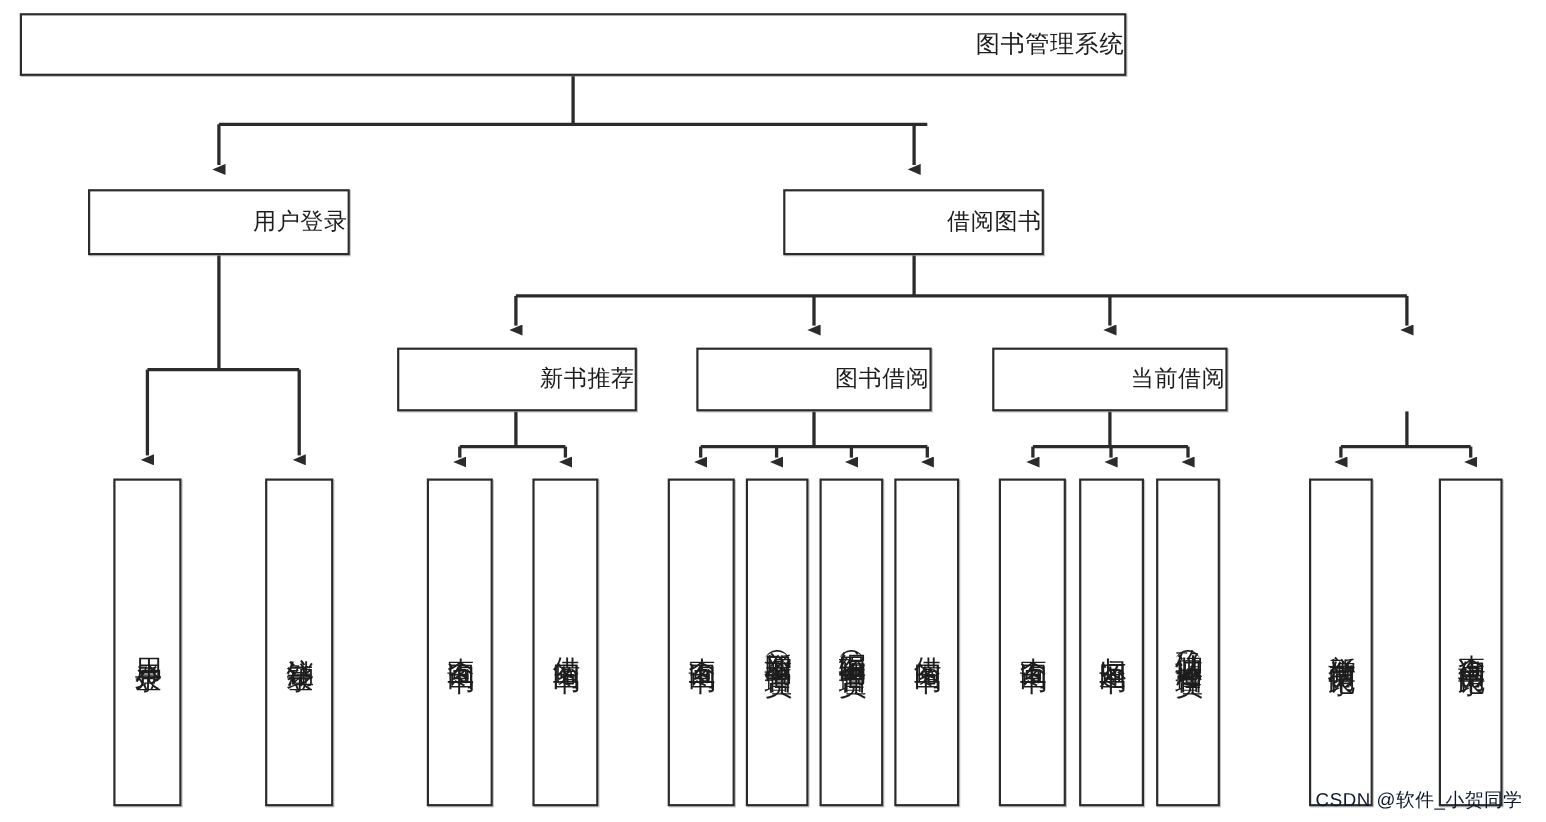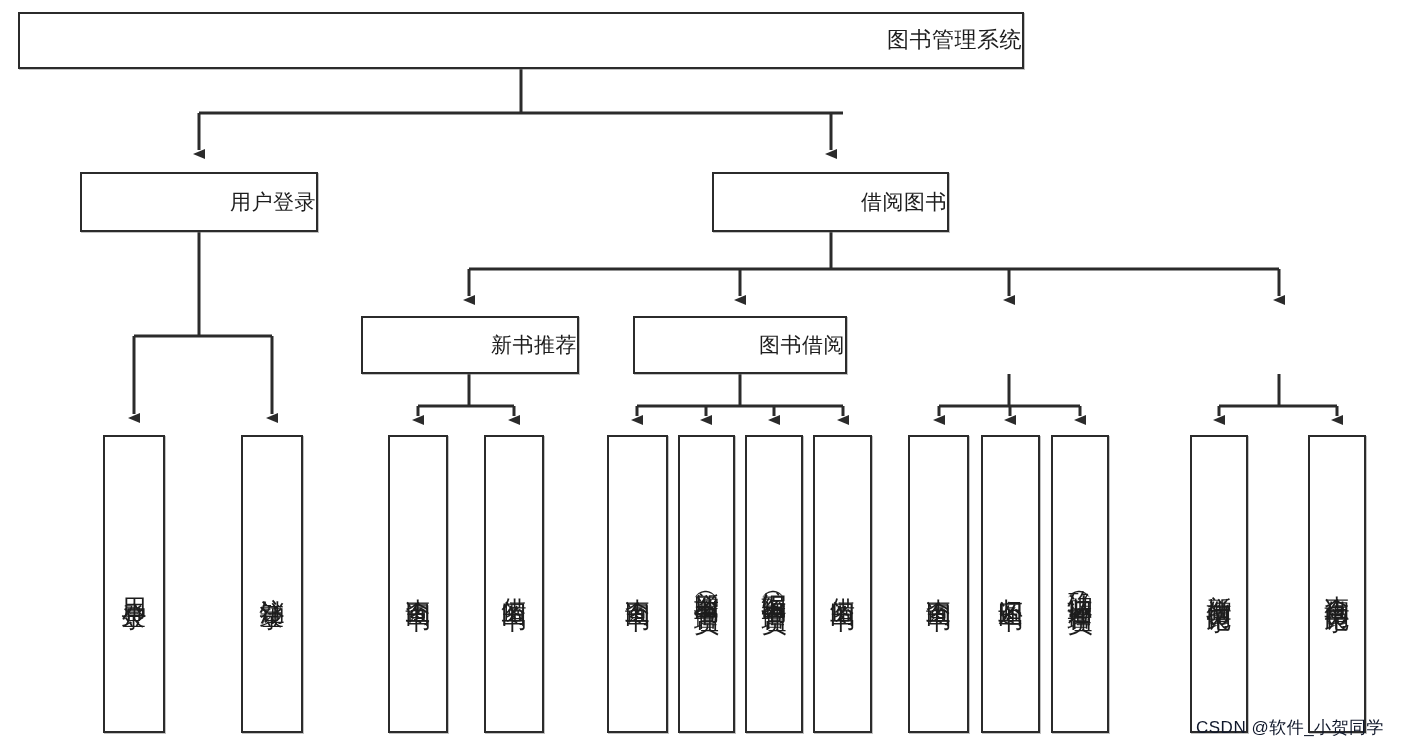--- a/index.html
+++ b/index.html
@@ -136,20 +136,23 @@
   <div class="node h" style="left:712px; top:172px; width:237px; height:60px;">
     <span class="node-label">借阅图书</span>
   </div>
 
   <div class="node h" style="left:361px; top:316px; width:218px; height:58px;padding-left:29px;">
     <span class="node-label">新书推荐</span>
   </div>
   <div class="node h" style="left:633px; top:316px; width:214px; height:58px;">
     <span class="node-label">图书借阅</span>
   </div>
+  <div class="node h" style="left:902px; top:316px; width:214px; height:58px;">
+    <span class="node-label">当前借阅</span>
+  </div>
 
   <div class="node v" style="left:103px; top:435px; width:62px; height:298px;">
     <span class="node-label">用户登录</span>
   </div>
   <div class="node v" style="left:241px; top:435px; width:62px; height:298px;">
     <span class="node-label">注销登录</span>
   </div>
 
   <div class="node v" style="left:388px; top:435px; width:60px; height:298px;">
     <span class="node-label">查询图书</span>

